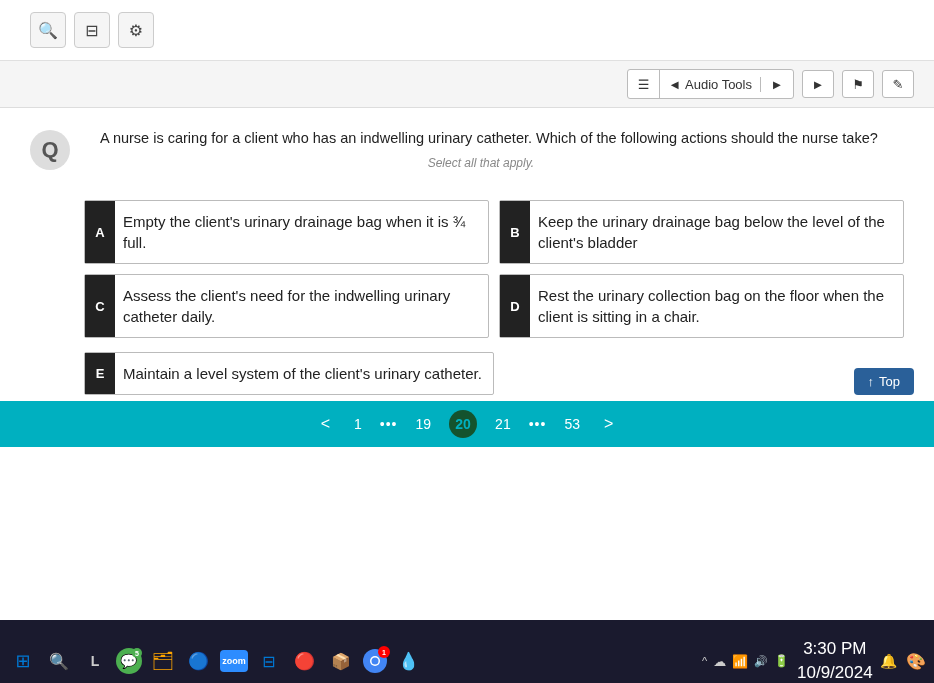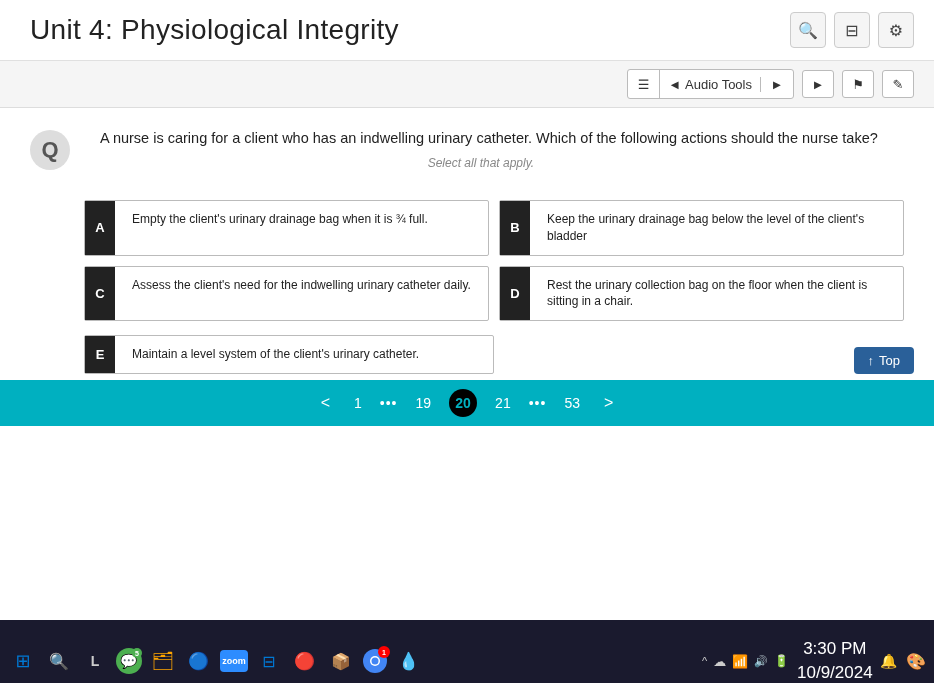--- a/index.html
+++ b/index.html
@@ -177,22 +177,22 @@
       background: #222;
       color: #fff;
       display: flex;
       align-items: center;
       justify-content: center;
       font-size: 13px;
       font-weight: bold;
     }
 
     .answer-text {
-      padding: 10px 17px;
-      font-size: 12px;
+      padding: 10px 8px;
+      font-size: 15px;
       color: #222;
       line-height: 1.4;
     }
 
     .top-btn {
       background: #2a6099;
       color: #fff;
       border: none;
       border-radius: 4px;
       padding: 6px 14px;
@@ -225,21 +225,21 @@
     }
 
     .page-num {
       color: #fff;
       font-size: 14px;
       cursor: pointer;
       padding: 2px 6px;
     }
 
     .page-num.active {
-      background: #000000;
+      background: #14532d;
       color: #00b0c0;
       border-radius: 50%;
       width: 28px;
       height: 28px;
       display: flex;
       align-items: center;
       justify-content: center;
       font-weight: bold;
     }
 
@@ -352,21 +352,20 @@
     }
   </style>
 </head>
 <body>
 
 <div class="left-edge"></div>
 
 <div class="main-area">
 
   <div class="header">
-    <h1 class="header-title">Unit 4: Physiological Integrity</h1>
     <div class="header-icons">
       <div class="header-icon-btn" title="Search">🔍</div>
       <div class="header-icon-btn" title="Layout">⊟</div>
       <div class="header-icon-btn" title="Settings">⚙</div>
     </div>
   </div>
 
   <div class="toolbar-row">
     <div class="toolbar-group">
       <button class="toolbar-btn">☰</button>

